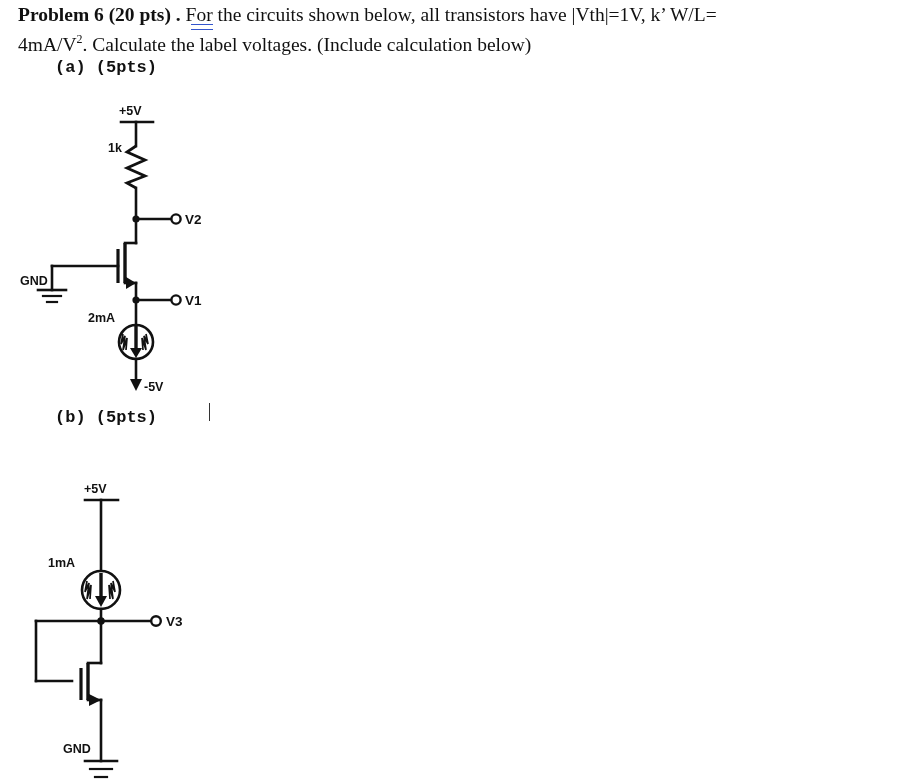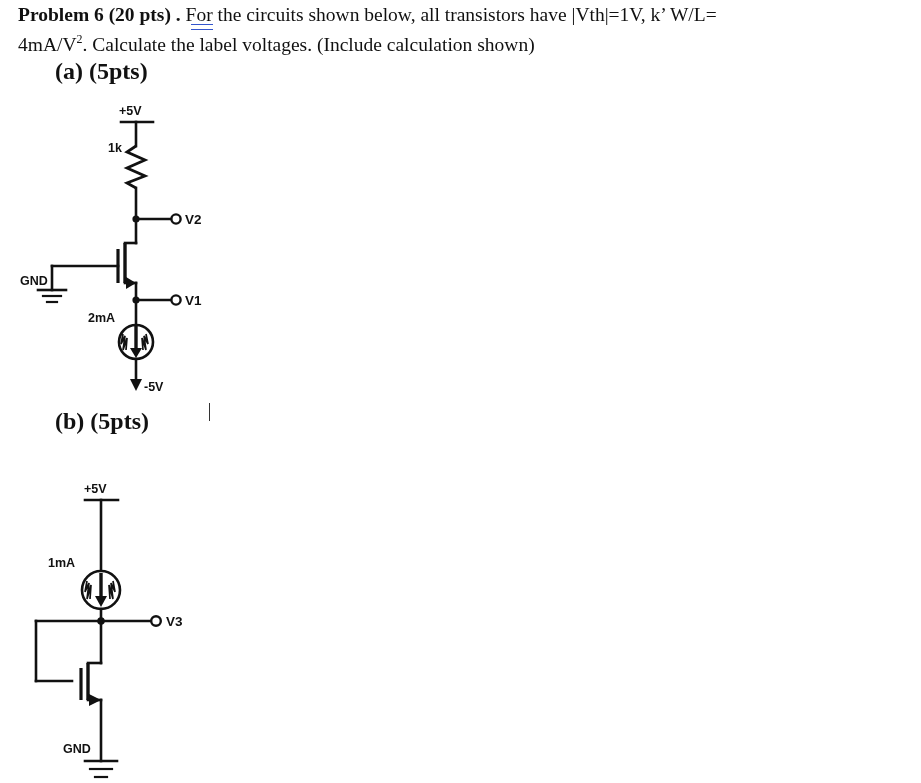--- a/index.html
+++ b/index.html
@@ -41,23 +41,23 @@
     position: absolute;
     left: 191px;
     top: 24px;
     width: 22px;
     height: 4px;
     border-top: 1.4px solid #3355cc;
     border-bottom: 1.4px solid #3355cc;
   }
   .part-label {
     position: absolute;
-    font-family: Liberation Serif, serif;
+    font-family: Liberation Mono, monospace;
     font-weight: bold;
-    font-size: 24px;
+    font-size: 17px;
     color: #111111;
     text-align: right;
   }
   .part-a { left: 55px; top: 58px; }
   .part-b { left: 55px; top: 408px; }
 
   .caret {
     position: absolute;
     left: 209px;
     top: 403px;
@@ -137,21 +137,21 @@
     fill: #111111;
   }
 </style>
 </head>
 <body>
 
 <div id="page">
 
   <div class="prob-head">
     <b>Problem 6 (20 pts) .</b><span> For the circuits shown below, all transistors have |Vth|=1V, k’ W/L=</span><br>
-    <span>4mA/V</span><span class="sup">2</span><span>. Calculate the label voltages. (Include calculation shown)</span>
+    <span>4mA/V</span><span class="sup">2</span><span>. Calculate the label voltages. (Include calculation below)</span>
   </div>
   <div class="grammar-underline"></div>
 
   <div class="part-label part-a">(a) (5pts)</div>
   <div class="part-label part-b">(b) (5pts)</div>
 
   <div class="caret"></div>
 
   <svg class="circuit" viewBox="0 0 921 783">
 

